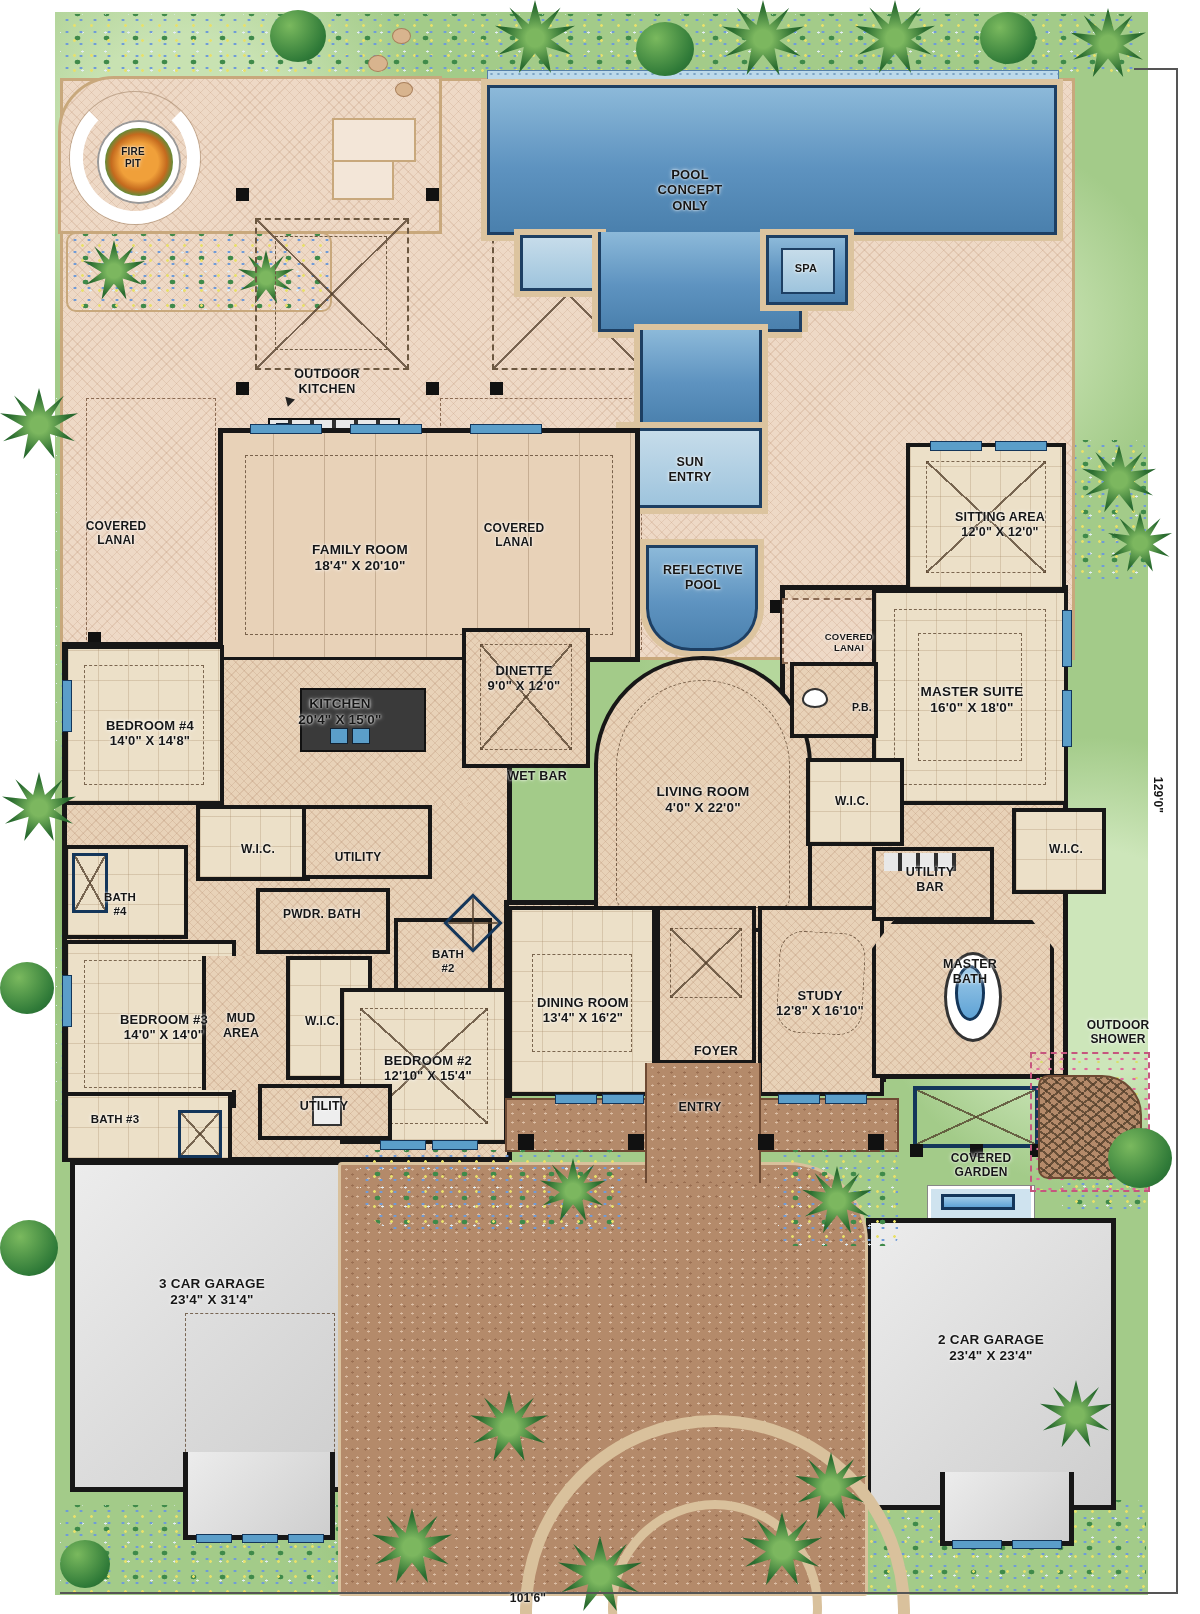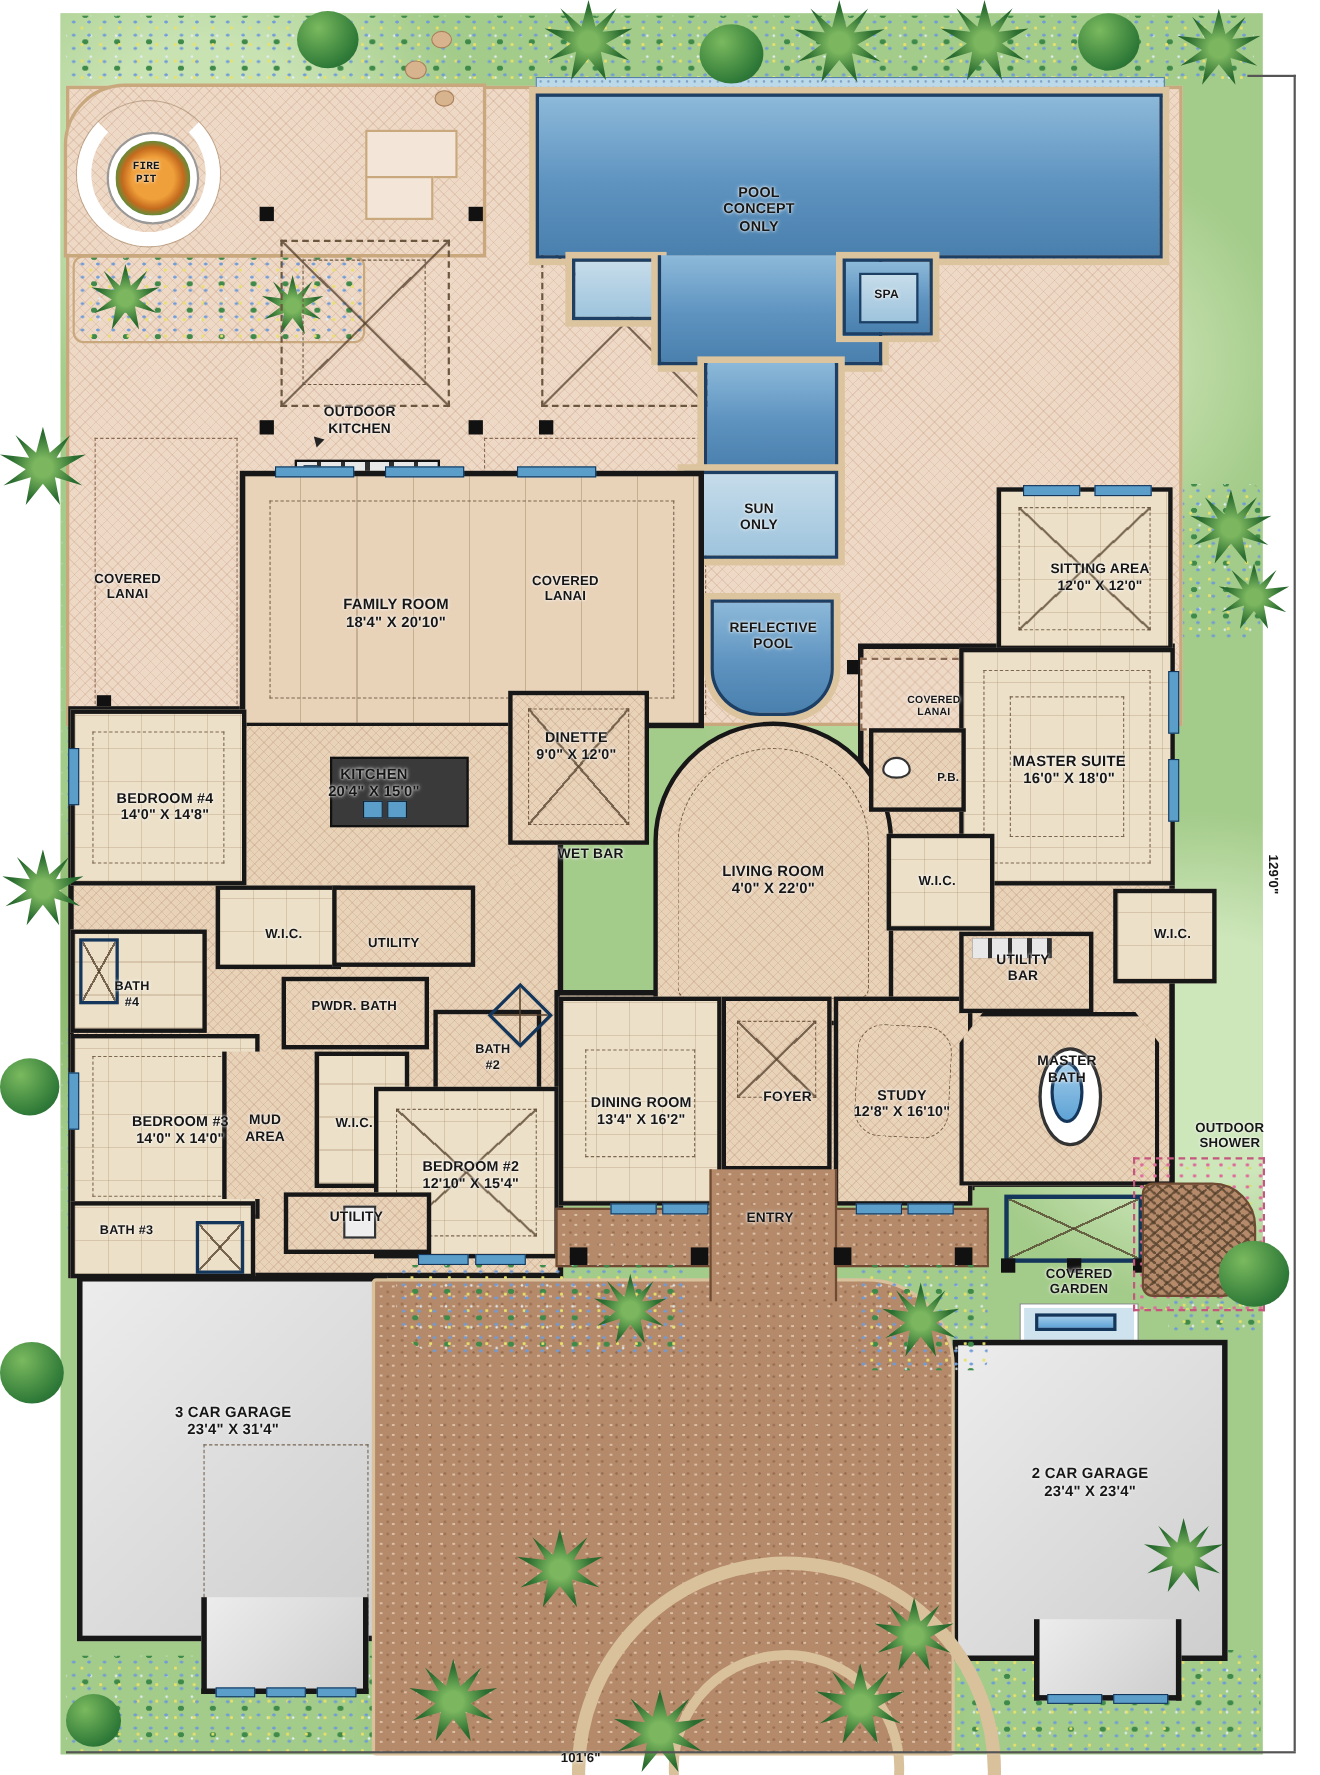--- a/index.html
+++ b/index.html
@@ -298,30 +298,30 @@
   <div class="palm" style="left:742px;top:1512px;width:80px;height:76px;"></div>
   <div class="palm" style="left:1040px;top:1380px;width:72px;height:70px;"></div>
   <div class="palm" style="left:795px;top:1452px;width:72px;height:70px;"></div>
   <div class="bush" style="left:60px;top:1540px;width:50px;height:48px;"></div>
 
   <div class="dimline" style="left:1176px;top:68px;width:1.5px;height:1524px;"></div>
   <div class="dimline" style="left:1134px;top:68px;width:44px;height:1.5px;"></div>
   <div class="dimline" style="left:60px;top:1592px;width:1118px;height:1.5px;"></div>
 
   <div id="labels" class="abs" style="left:0;top:0;width:1200px;height:1614px;">
-      <div class="label" style="left: 133px; top: 158px; font-size: 10px; font-family: Liberation Mono, monospace;">FIRE
+      <div class="label" style="left: 133px; top: 158px; font-size: 10px;">FIRE
 PIT</div>
       <div class="label" style="left: 690px; top: 190px; font-size: 13px;">POOL
 CONCEPT
 ONLY</div>
       <div class="label" style="left: 806px; top: 268px; font-size: 11px;">SPA</div>
       <div class="label" style="left: 327px; top: 382px; font-size: 12.5px;">OUTDOOR
 KITCHEN</div>
       <div class="label" style="left: 690px; top: 470px; font-size: 12.5px;">SUN
-ONLY</div>
+ENTRY</div>
       <div class="label" style="left: 116px; top: 533px; font-size: 12px;">COVERED
 LANAI</div>
       <div class="label" style="left: 360px; top: 558px; font-size: 13.5px;">FAMILY ROOM
 18'4" X 20'10"</div>
       <div class="label" style="left: 514px; top: 535px; font-size: 12px;">COVERED
 LANAI</div>
       <div class="label" style="left: 1000px; top: 525px; font-size: 12.5px;">SITTING AREA
 12'0" X 12'0"</div>
       <div class="label" style="left: 703px; top: 578px; font-size: 12.5px;">REFLECTIVE
 POOL</div>
@@ -352,21 +352,21 @@
 #2</div>
       <div class="label" style="left: 164px; top: 1027px; font-size: 13px;">BEDROOM #3
 14'0" X 14'0"</div>
       <div class="label" style="left: 241px; top: 1026px; font-size: 12.5px;">MUD
 AREA</div>
       <div class="label" style="left: 322px; top: 1021px; font-size: 12px;">W.I.C.</div>
       <div class="label" style="left: 428px; top: 1068px; font-size: 13px;">BEDROOM #2
 12'10" X 15'4"</div>
       <div class="label" style="left: 583px; top: 1010px; font-size: 13px;">DINING ROOM
 13'4" X 16'2"</div>
-      <div class="label" style="left: 704px; top: 997px; font-size: 12.5px; padding-left: 24px;">FOYER</div>
+      <div class="label" style="left: 704px; top: 1051px; font-size: 12.5px; padding-left: 24px;">FOYER</div>
       <div class="label" style="left: 820px; top: 1003px; font-size: 13px;">STUDY
 12'8" X 16'10"</div>
       <div class="label" style="left: 970px; top: 972px; font-size: 12.5px;">MASTER
 BATH</div>
       <div class="label" style="left: 1118px; top: 1032px; font-size: 12px;">OUTDOOR
 SHOWER</div>
       <div class="label" style="left: 115px; top: 1120px; font-size: 11.5px;">BATH #3</div>
       <div class="label" style="left: 324px; top: 1106px; font-size: 12.5px;">UTILITY</div>
       <div class="label" style="left: 700px; top: 1107px; font-size: 12.5px;">ENTRY</div>
       <div class="label" style="left: 981px; top: 1165px; font-size: 12px;">COVERED

